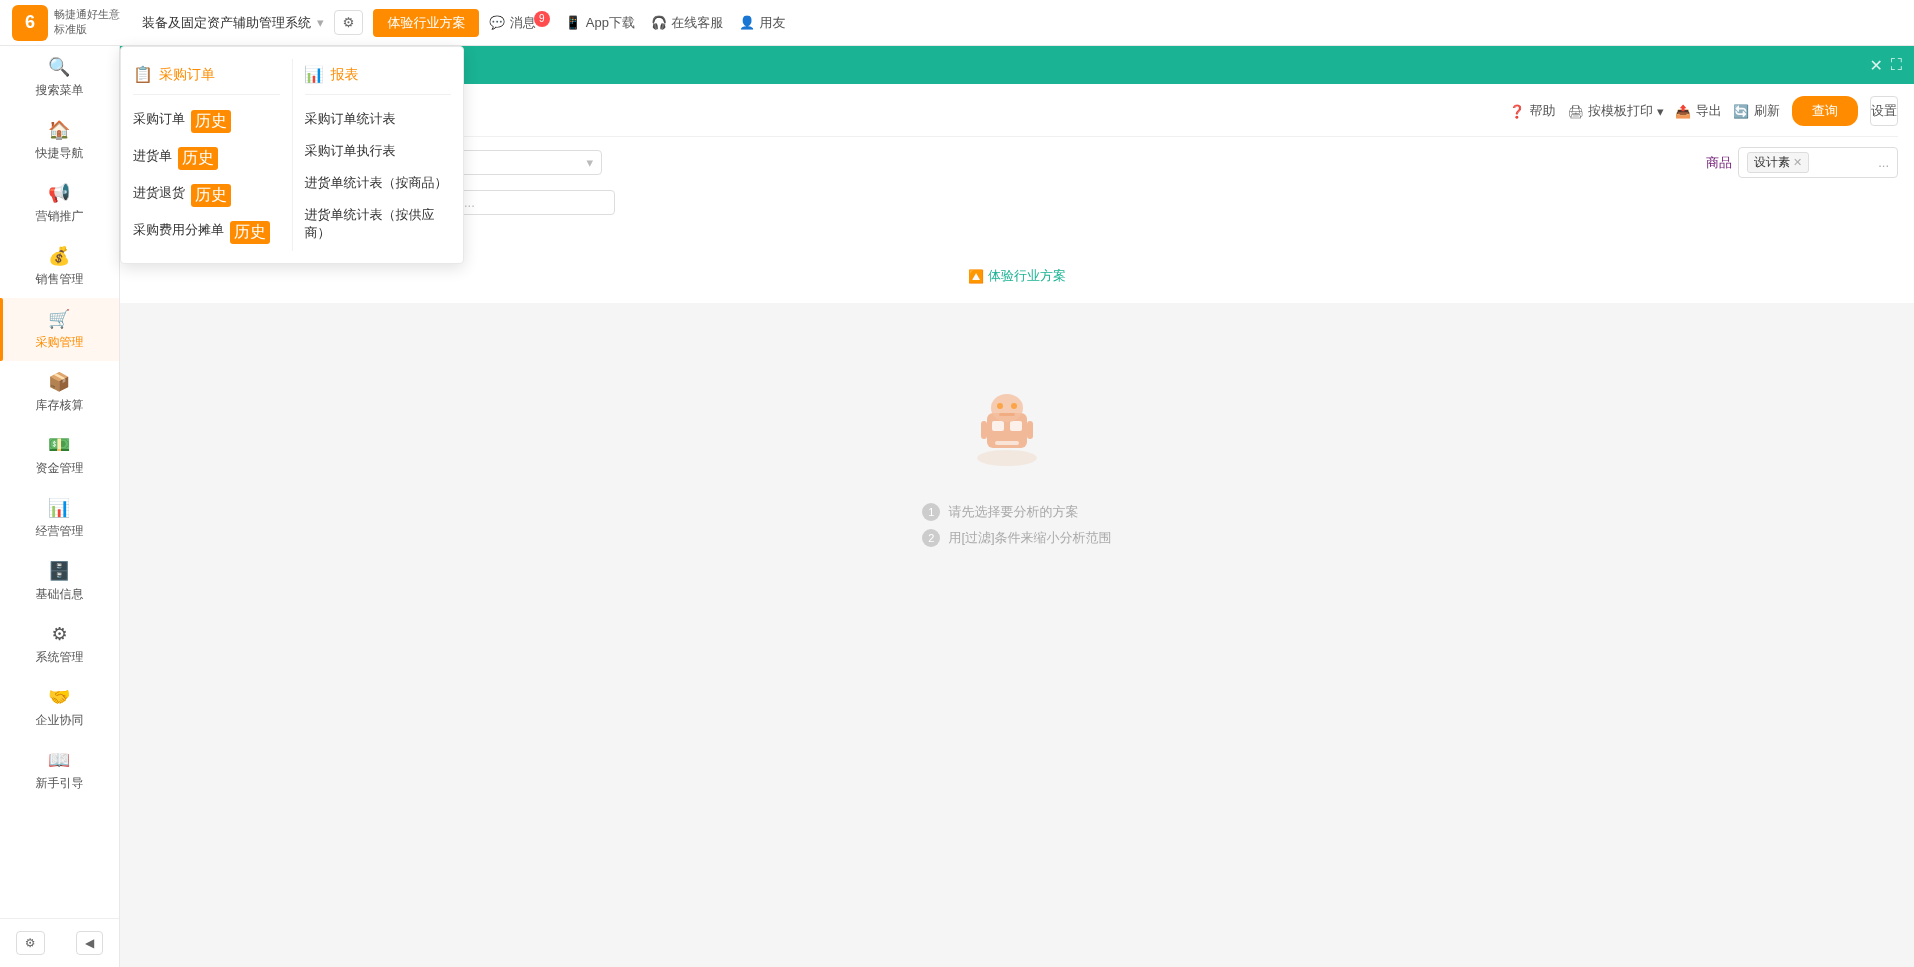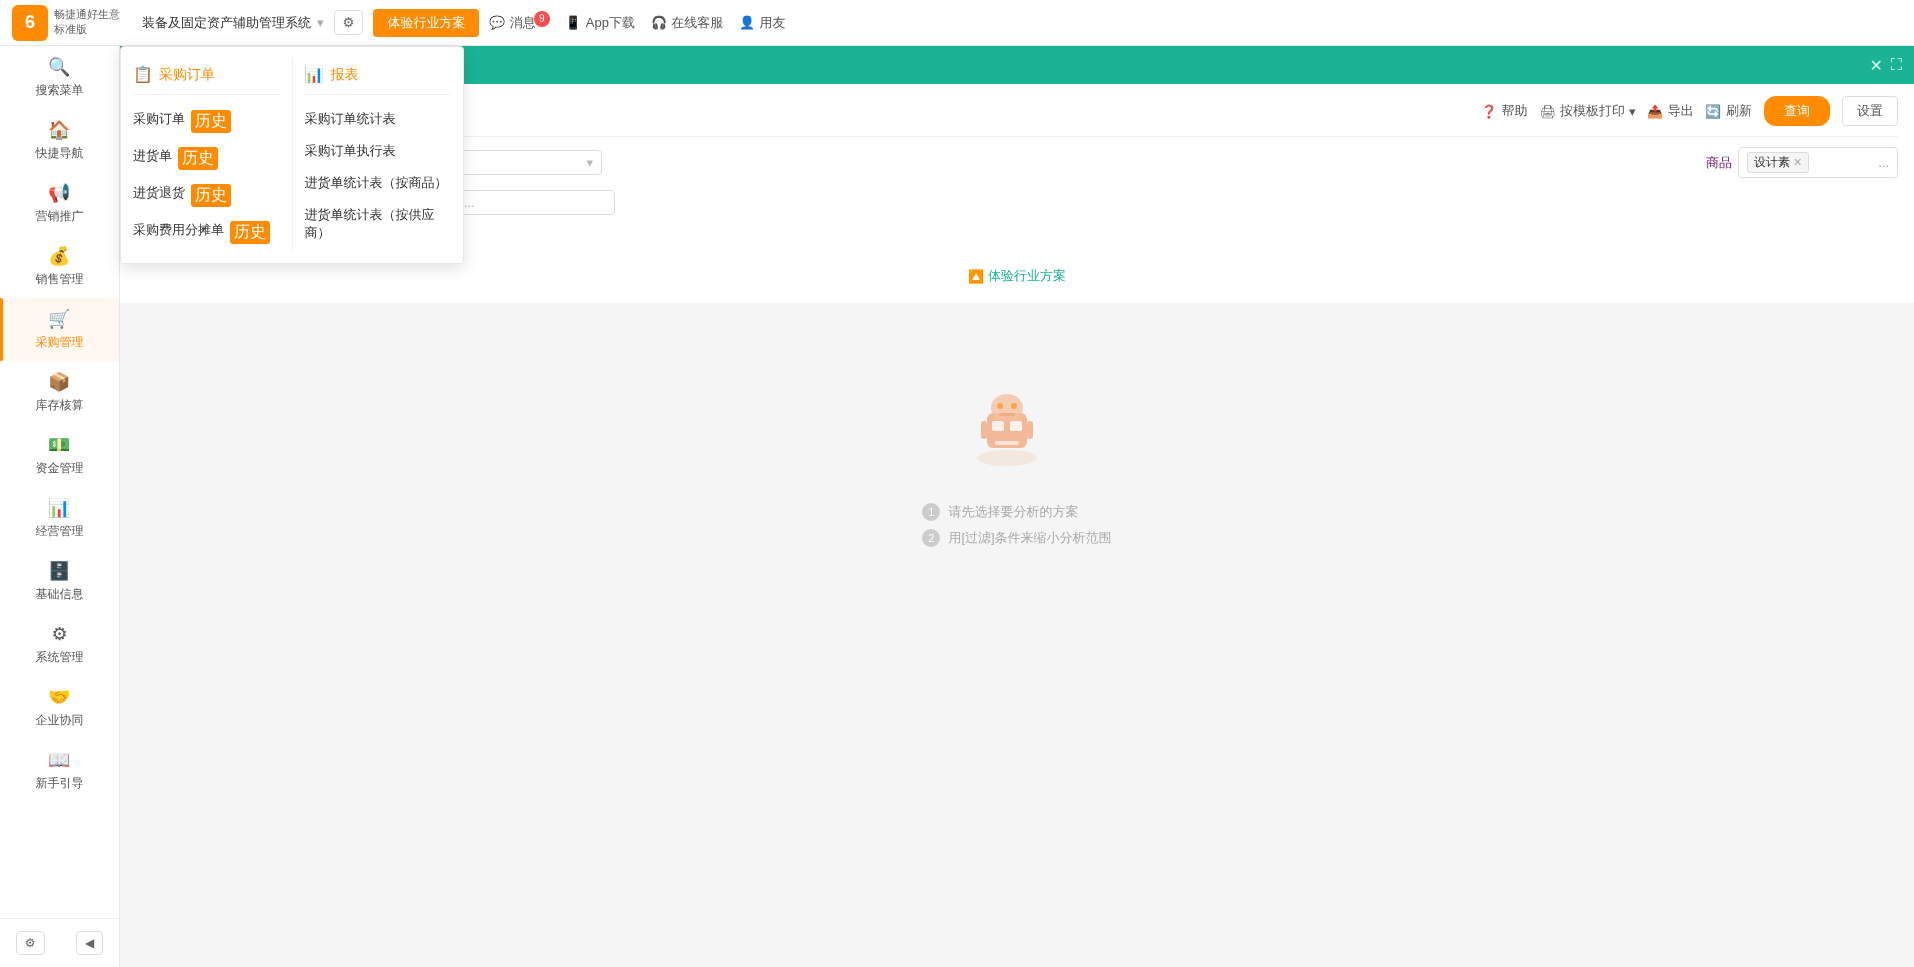--- a/index.html
+++ b/index.html
@@ -41,21 +41,21 @@
     .tab-action-btn { background: none; border: none; cursor: pointer; color: rgba(255,255,255,0.85); font-size: 16px; }
 
     
     .page-content { flex: 1; background: #f5f5f5; overflow-y: auto; }
 
     
     .filter-area { background: #fff; padding: 12px 16px; margin: 0; }
     .filter-toolbar { display: flex; align-items: center; justify-content: flex-end; gap: 12px; padding-bottom: 10px; border-bottom: 1px solid #f0f0f0; margin-bottom: 10px; }
     .toolbar-btn { display: flex; align-items: center; gap: 4px; cursor: pointer; color: #555; font-size: 13px; }
     .btn-query { background: #ff8c00; color: white; border: none; border-radius: 12px; padding: 6px 20px; font-size: 13px; cursor: pointer; }
-    .btn-settings { background: #fff; color: #555; border: 1px solid #ddd; border-radius: 4px; padding: 5px 14px; font-size: 13px; cursor: pointer; }
+    .btn-settings { background: #fff; color: #555; border: 1px solid #ddd; border-radius: 4px; padding: 5px 0; font-size: 13px; cursor: pointer; }
 
     .filter-row { display: flex; align-items: center; gap: 16px; margin-bottom: 10px; flex-wrap: wrap; }
     .filter-group { display: flex; align-items: center; gap: 6px; }
     .filter-label { color: #701a75; font-size: 13px; white-space: nowrap; }
     .filter-input { border: 1px solid #ddd; border-radius: 4px; padding: 4px 8px; font-size: 13px; color: #333; background: #fff; min-width: 160px; display: flex; align-items: center; justify-content: space-between; cursor: pointer; }
     .filter-input-wide { min-width: 200px; }
     .filter-tag { background: #f5f5f5; border: 1px solid #ddd; border-radius: 3px; padding: 1px 6px; font-size: 12px; color: #333; display: flex; align-items: center; gap: 3px; }
     .filter-tag-close { color: #aaa; cursor: pointer; font-size: 11px; }
     .filter-dots { color: #aaa; cursor: pointer; margin-left: 4px; }
     .collapse-btn { display: flex; align-items: center; justify-content: center; gap: 4px; color: #1ab394; cursor: pointer; font-size: 13px; padding: 6px 0; }

